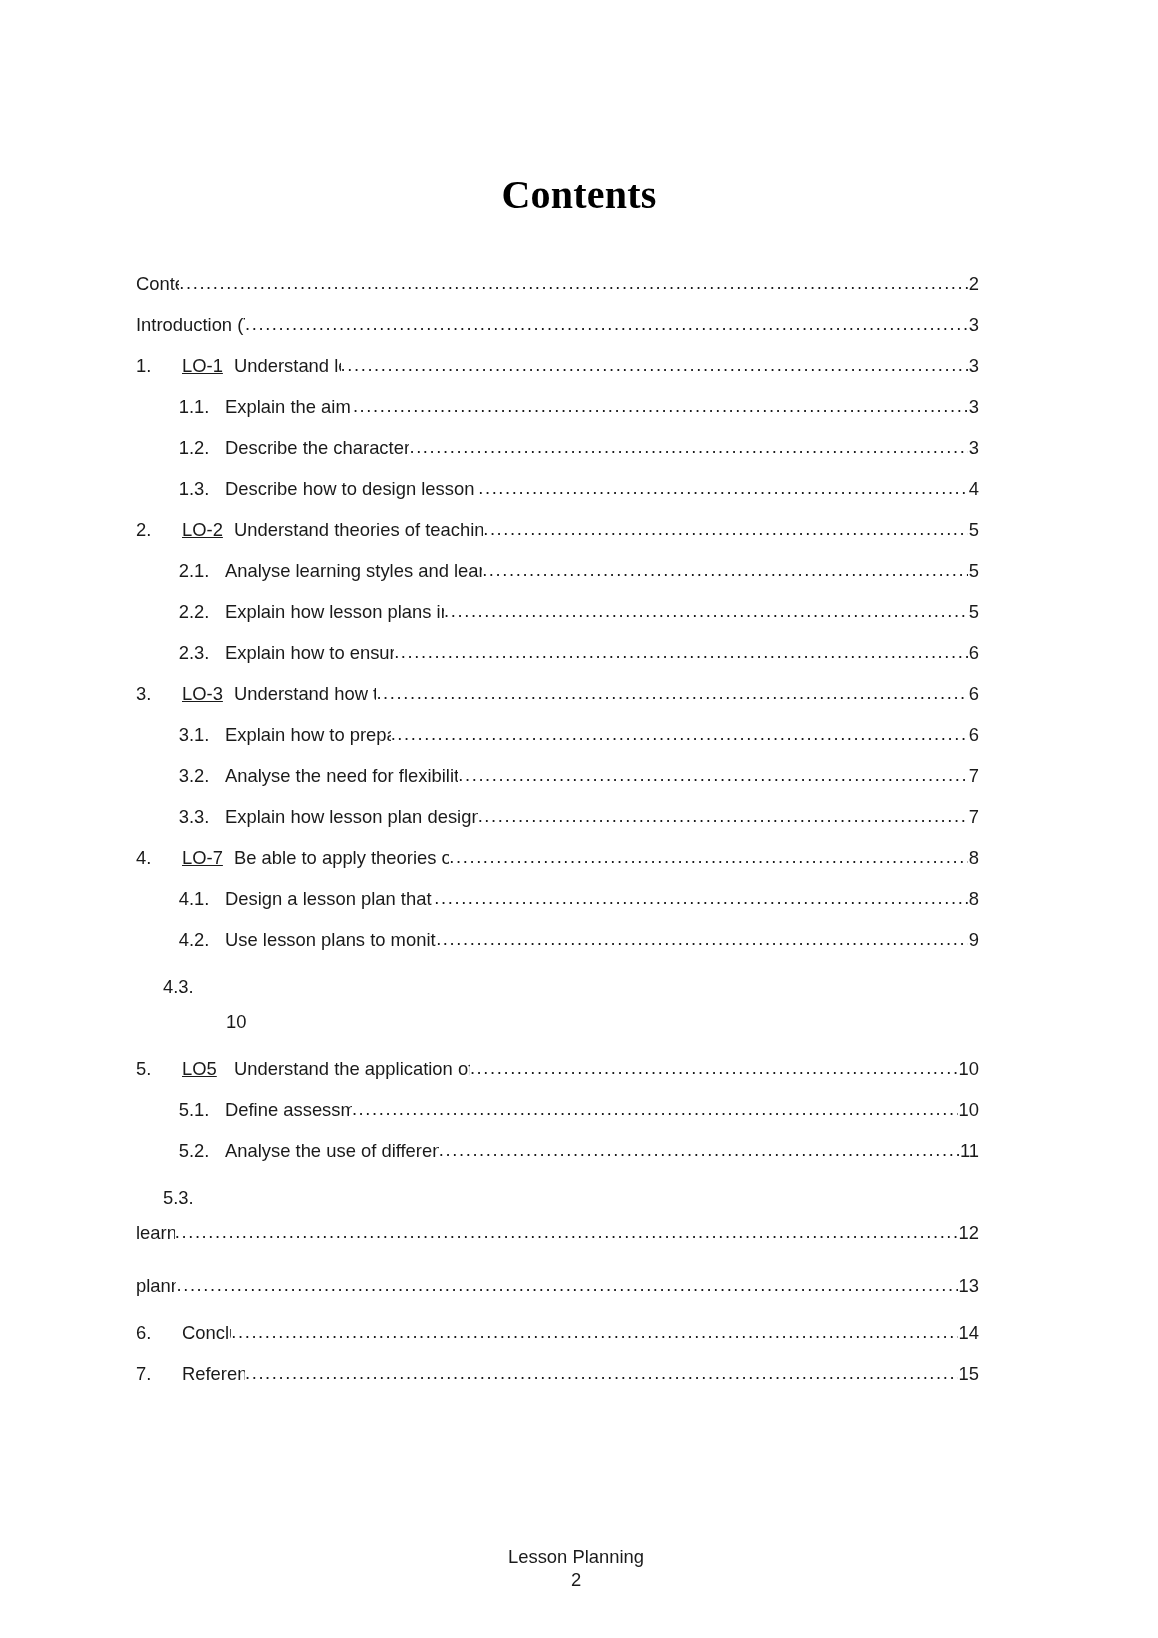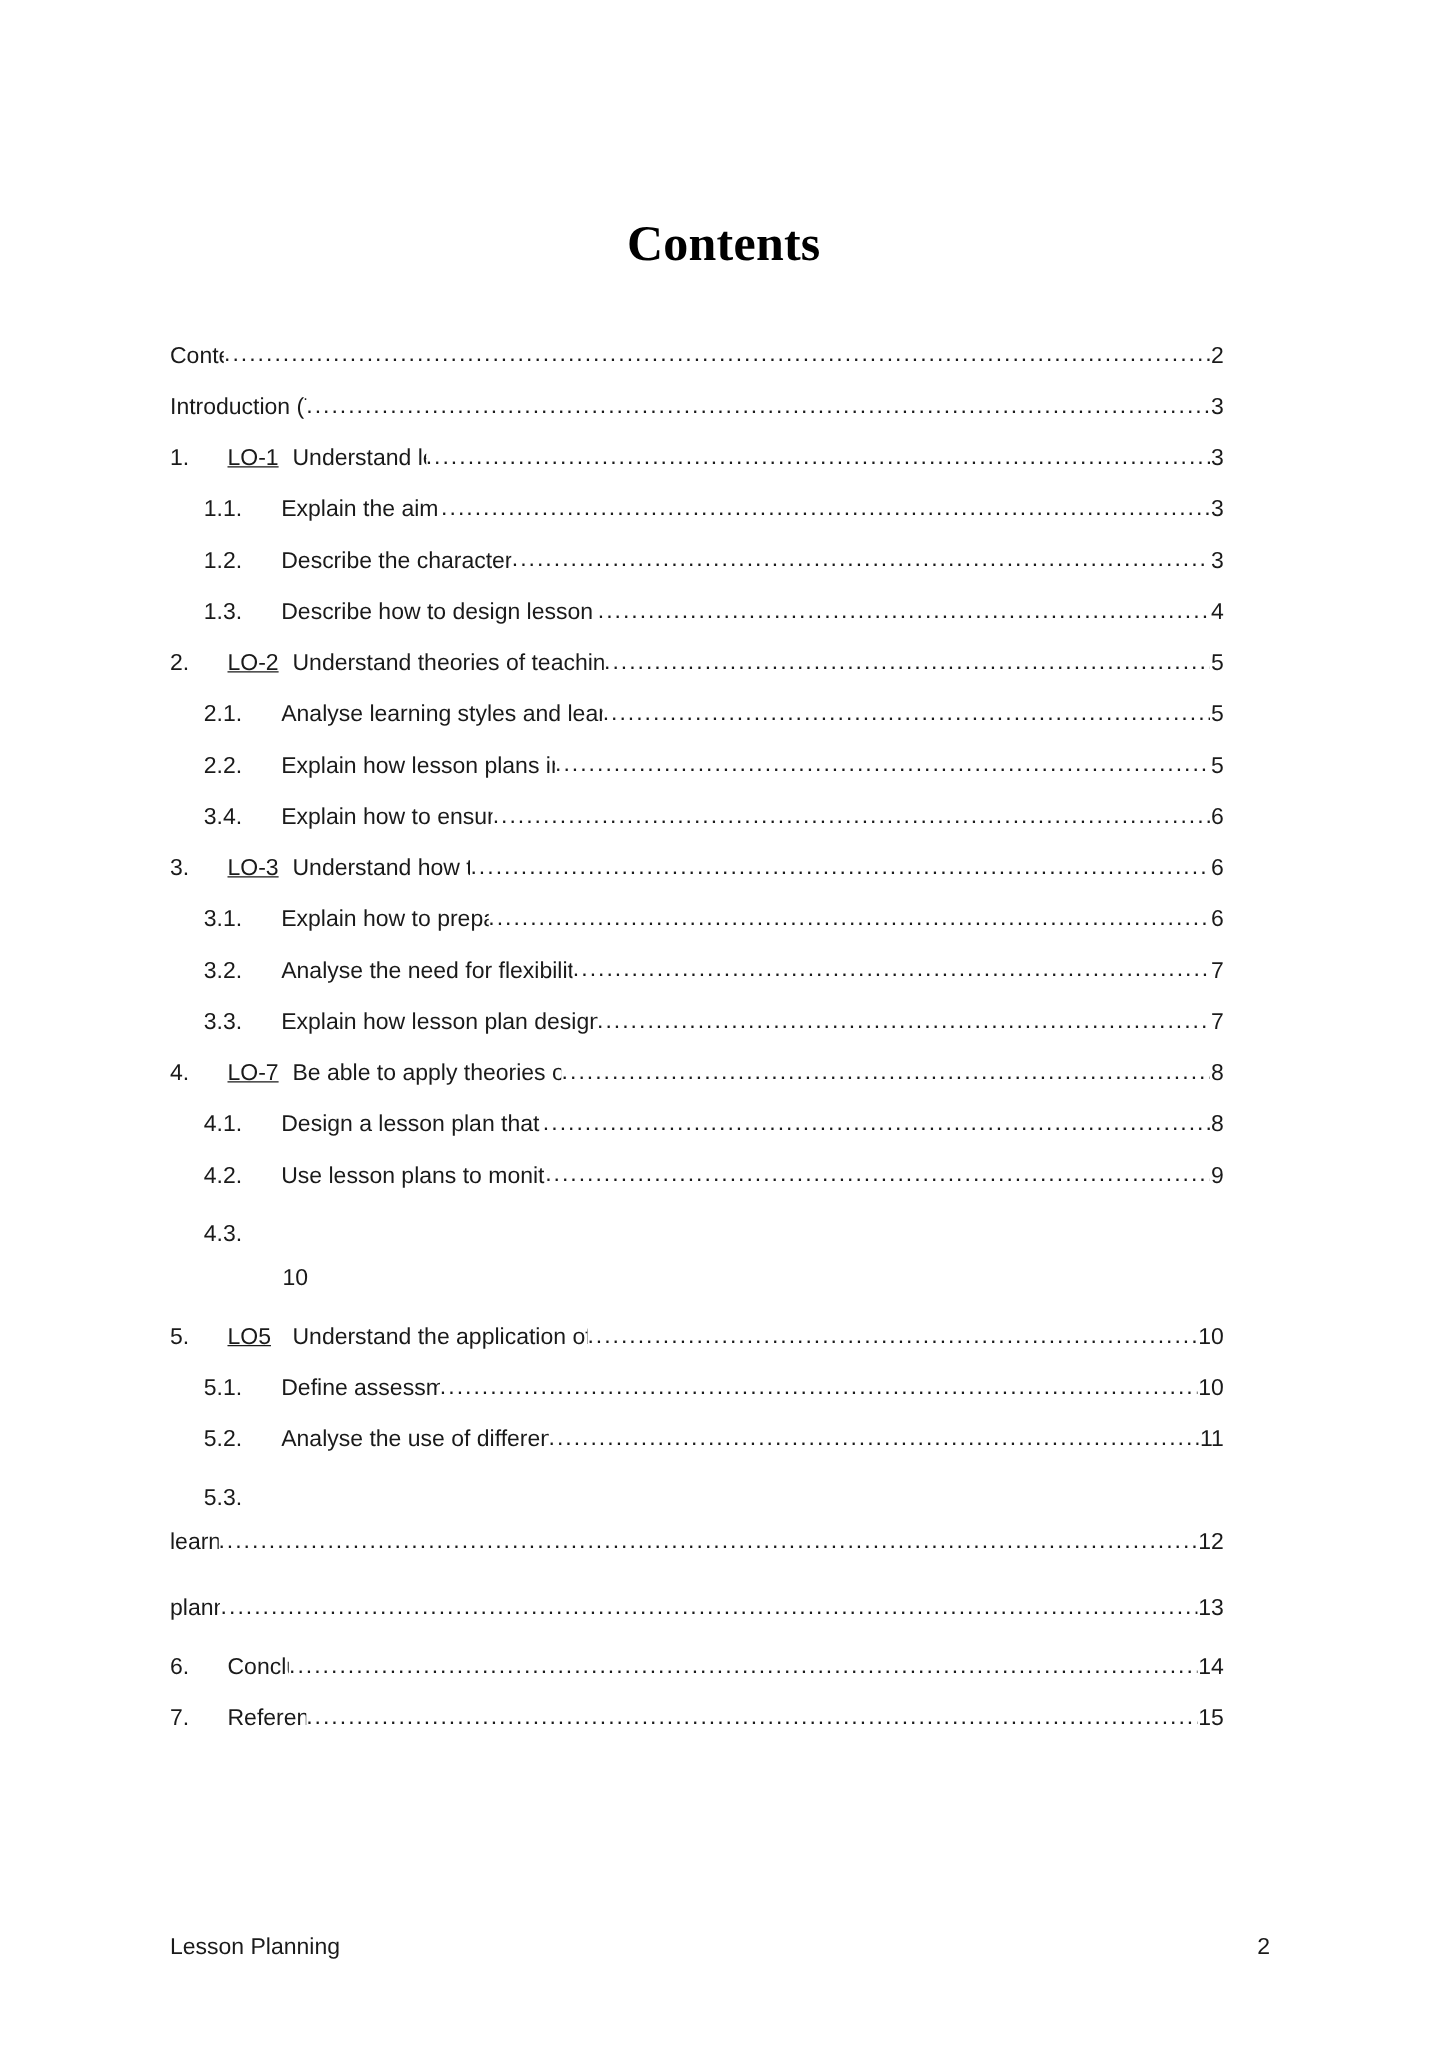--- a/index.html
+++ b/index.html
@@ -109,21 +109,21 @@
 
   
   .lvl1 .num { width: 46px; }
   .lvl1 .lo  { width: 52px; text-decoration: underline; }
 
   
   .lvl1-plain .num { width: 46px; }
 
   
   .lvl2 { padding-left: 27px; }
-  .lvl2 .num { width: 62px; }
+  .lvl2 .num { width: 62px; text-align: center; }
 
   
   .wrap-entry {
     position: relative;
     font-size: 18.4px;
     line-height: 35px;
     color: #1a1a1a;
     margin-bottom: 18px;
   }
   .wrap-entry .firstline {
@@ -154,20 +154,21 @@
     position: absolute;
     left: 136px;
     top: 1545px;
     width: 880px;
     display: flex;
     align-items: center;
     justify-content: space-between;
     font-size: 18.4px;
     line-height: 23px;
     color: #1a1a1a;
+    flex-direction: column;
   }
   .footer-left { white-space: pre; }
   .footer-right { white-space: pre; }
 </style>
 </head>
 <body>
 
 <div class="page">
 
   <div class="doc-title">Contents</div>
@@ -264,21 +265,21 @@
         <span class="title-wrap">
           <span class="title">Explain how lesson plans incorporate learning styles and taxonomies</span>
           <span class="leaders">........................................................................................................................................................................................................</span>
           <span class="pg">5</span>
         </span>
       </div>
     </div>
 
     <div class="toc-entry lvl2">
       <div class="row">
-        <span class="num">3.4.</span>
+        <span class="num">2.3.</span>
         <span class="title-wrap">
           <span class="title">Explain how to ensure lesson plans are inclusive</span>
           <span class="leaders">........................................................................................................................................................................................................</span>
           <span class="pg">6</span>
         </span>
       </div>
     </div>
 
     <div class="toc-entry lvl1">
       <div class="row">

